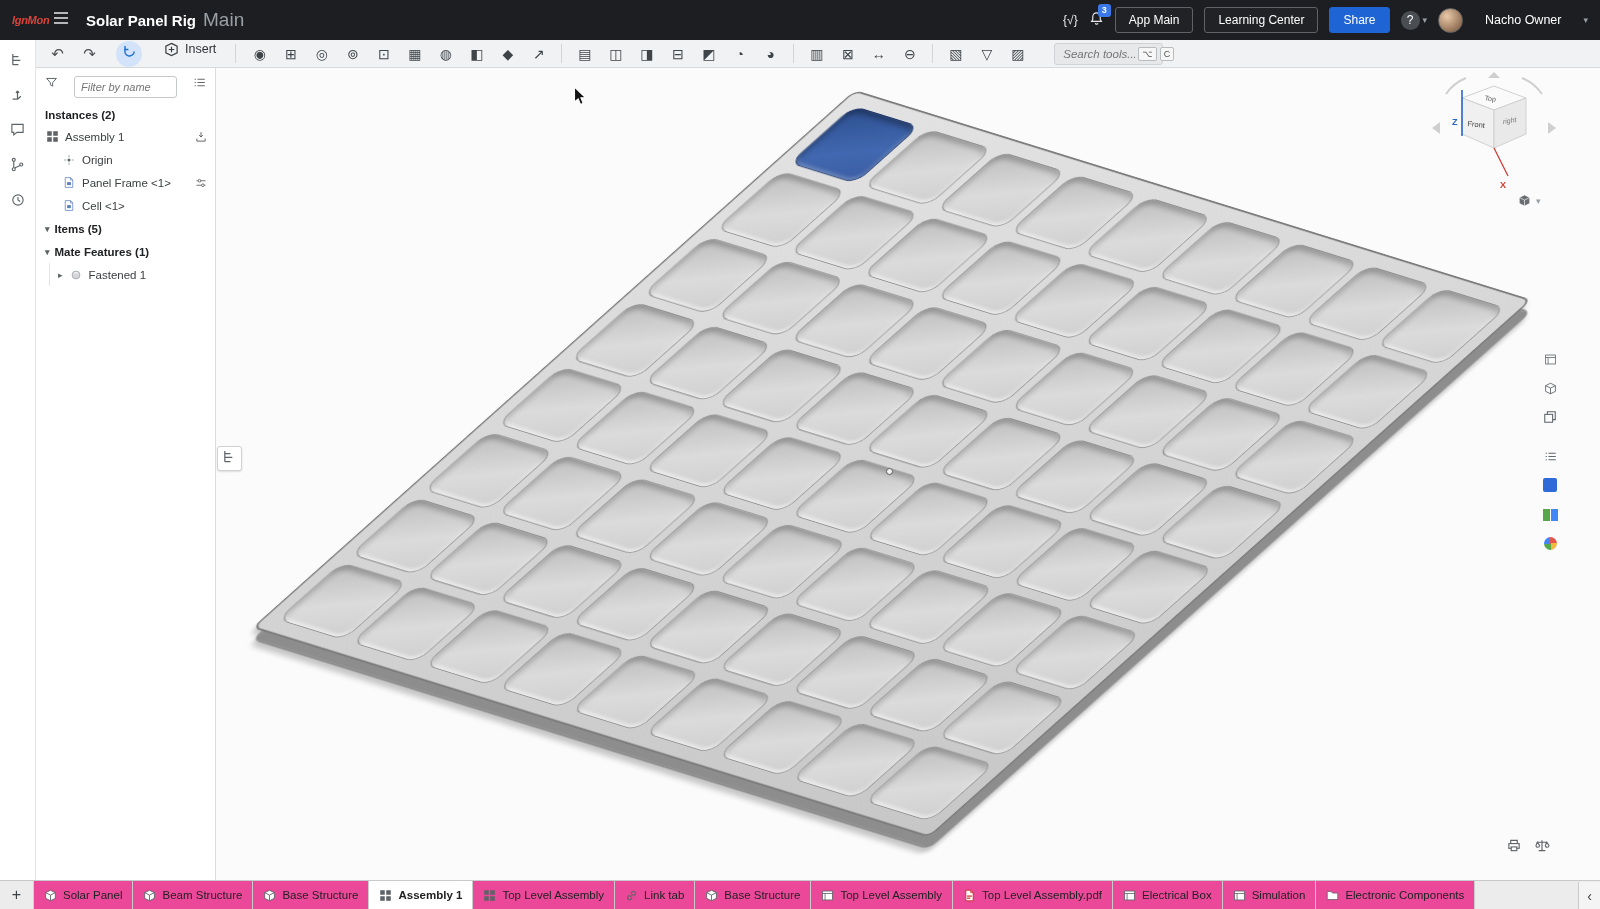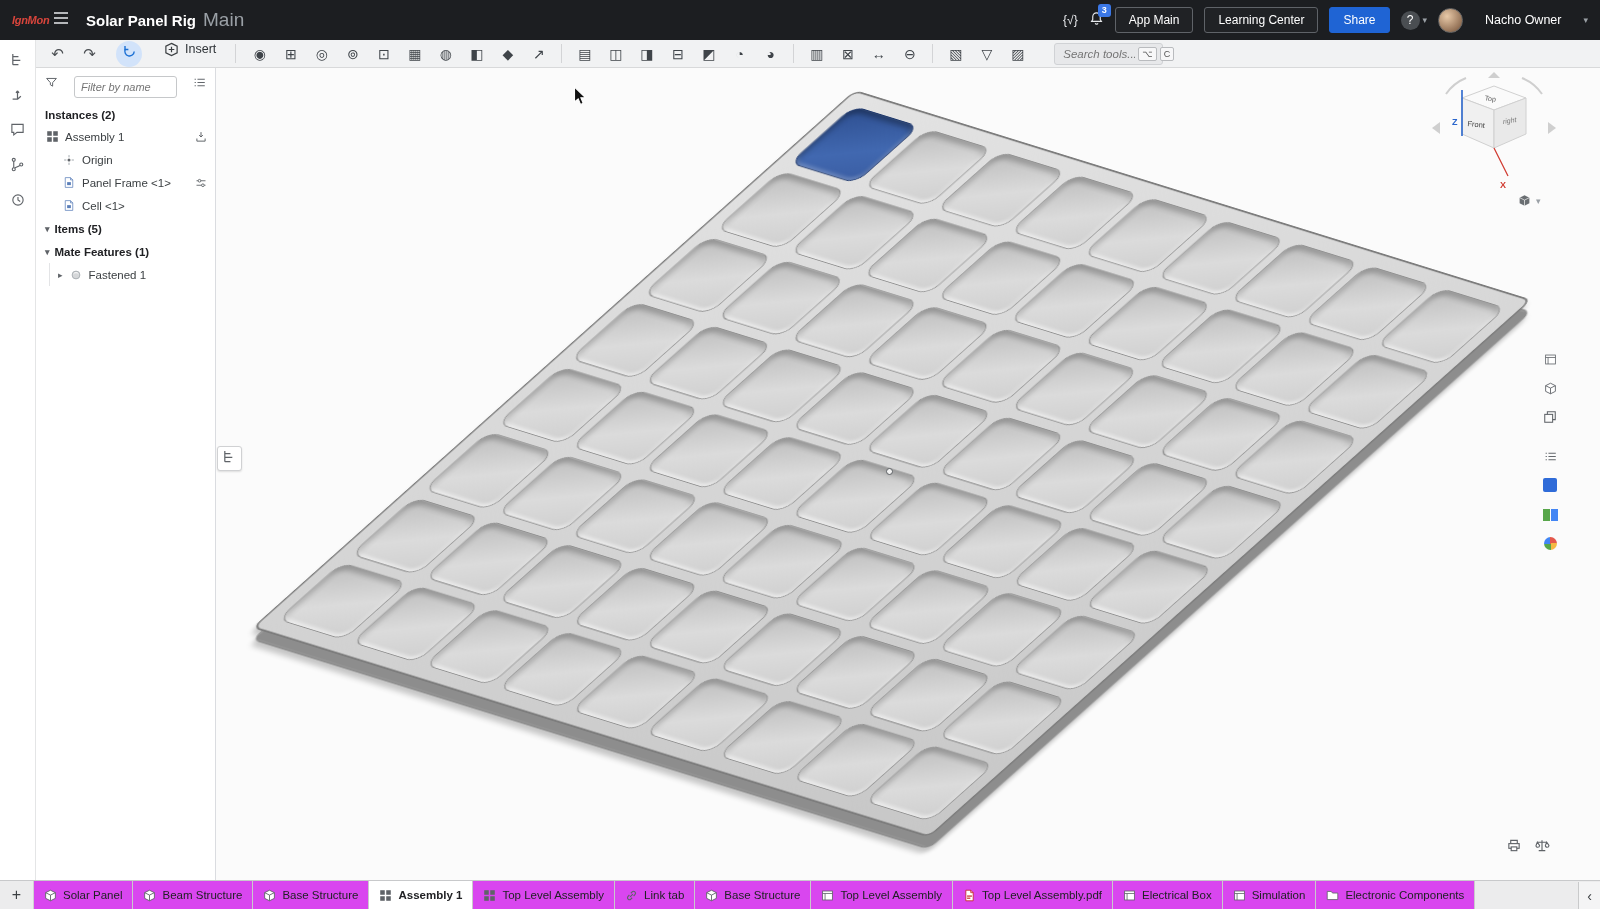--- a/index.html
+++ b/index.html
@@ -98,21 +98,21 @@
   .vp-bottom-icons{position:absolute;left:1506px;top:838px;z-index:5;display:flex;gap:12px;align-items:center}
   .cursor{position:absolute;left:573px;top:86px;z-index:60;pointer-events:none}
 
   
   .tabbar{position:absolute;left:0;right:0;bottom:0;height:29px;background:#ececed;border-top:1px solid #c8c9cb;
     display:flex;align-items:stretch;z-index:35;overflow:hidden}
   .tab-plus{width:34px;display:flex;align-items:center;justify-content:center;font-size:16px;color:#3c4043;
     border-right:1px solid #d0d1d3;flex:none}
   .tabs{display:flex;align-items:stretch;overflow:hidden;flex:1}
   .tab{display:flex;align-items:center;gap:6px;padding:0 10px;font-size:11.5px;color:#202124;
-    border-right:1px solid #c9cacb;background:#d946ef;white-space:nowrap;flex:none}
+    border-right:1px solid #c9cacb;background:#ec4899;white-space:nowrap;flex:none}
   .tab.active{background:#fff;font-weight:bold}
   .tab-ic{display:flex;align-items:center}
   .tab-scroll{position:absolute;right:0;top:1px;bottom:0;width:22px;background:#f4f4f5;border-left:1px solid #c9cacb;
     display:flex;align-items:center;justify-content:center;font-size:14px;color:#3c4043}
 </style>
 </head>
 <body>
 
 <div class="stage">
   <div class="panel3d" style="grid-template-columns: repeat(9, 1fr); grid-template-rows: repeat(8, 1fr);">

